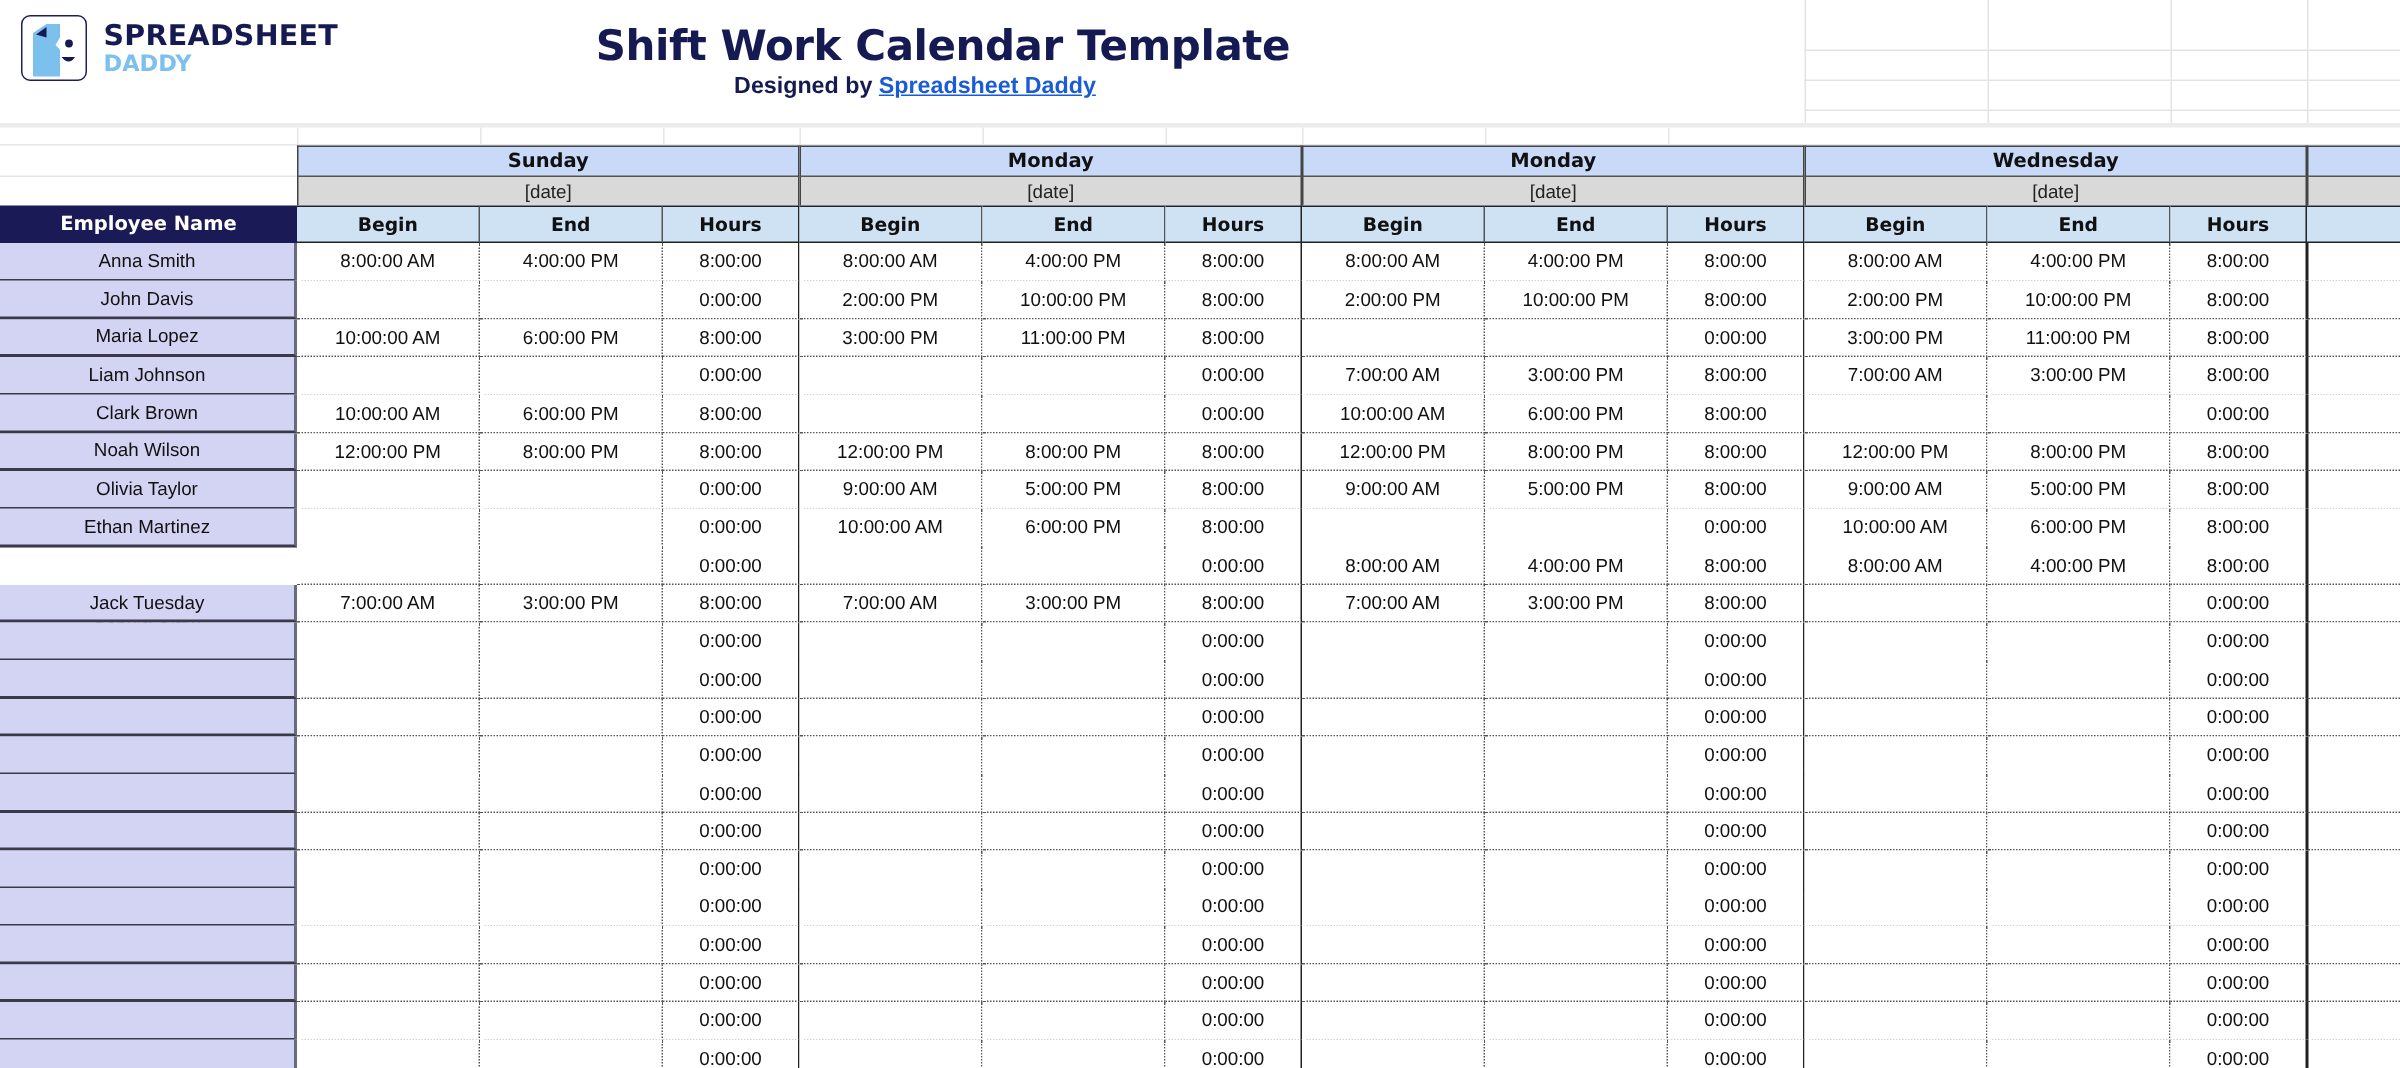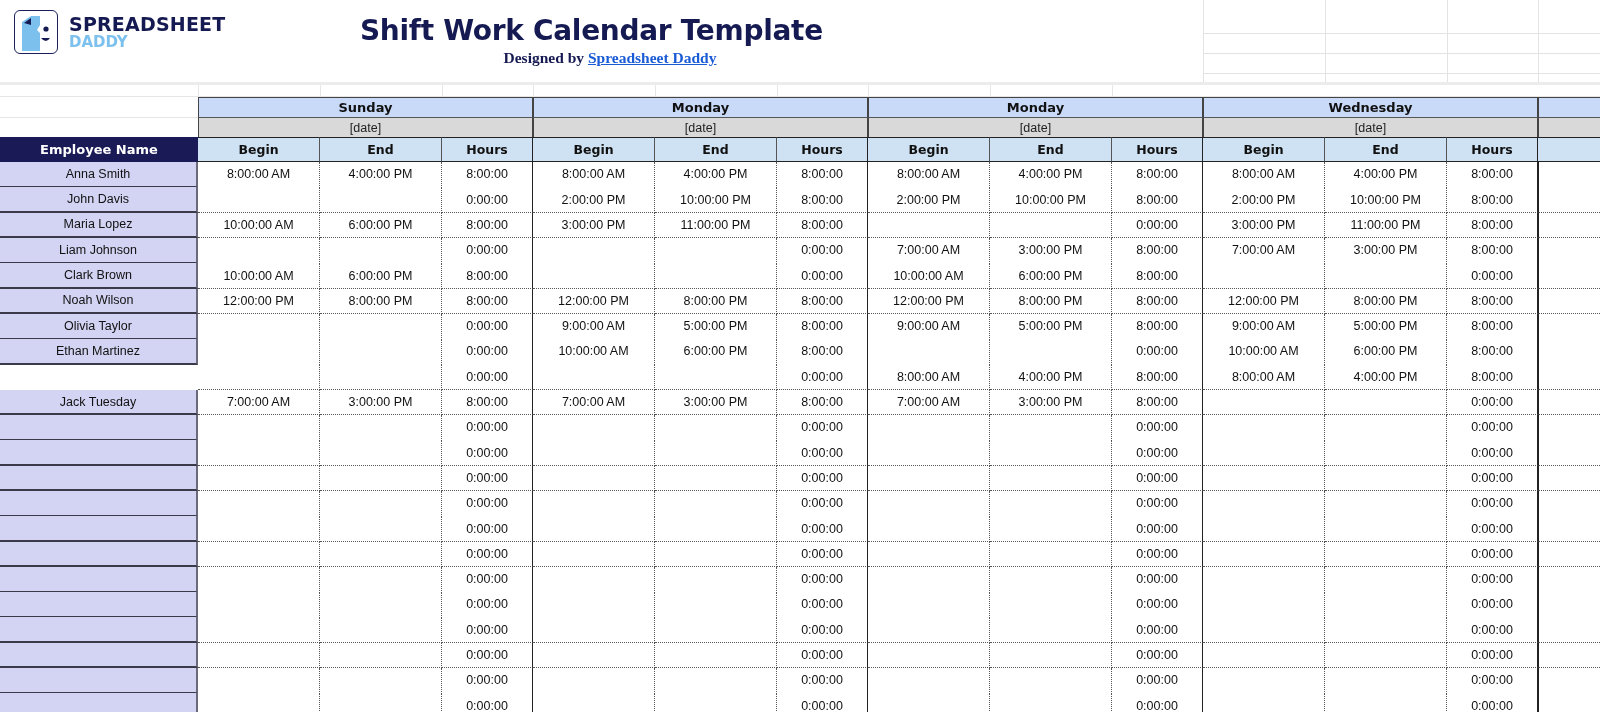--- a/index.html
+++ b/index.html
@@ -6,22 +6,22 @@
   body {
     width:1600px; height:712px; overflow:hidden; background:#ffffff;
     font-family:"Liberation Sans", sans-serif; position:relative;
   }
   .header-area { position:absolute; left:0; top:0; width:1600px; height:70px; background:#fff; }
   .logo { position:absolute; left:14px; top:10px; display:flex; align-items:center; }
   .logo-box { width:44px; height:44px; border:1.5px solid #1b1f5c; border-radius:6px; box-sizing:border-box; position:relative; overflow:hidden; background:#fff; }
   .logo-text { margin-left:11px; line-height:1; }
   .logo-l1 { font-family:"DejaVu Sans", sans-serif; font-weight:bold; font-size:19px; color:#151a52; letter-spacing:0.2px; }
   .logo-l2 { font-family:"DejaVu Sans", sans-serif; font-weight:bold; font-size:15px; color:#7cc0ee; margin-top:1px; }
-  .title { position:absolute; left:360px; width:500px; top:14px; text-align:left; font-family:"DejaVu Sans", sans-serif; font-weight:bold; font-size:28px; color:#151a52; letter-spacing:-0.3px; }
-  .subtitle { position:absolute; left:360px; width:500px; top:49px; text-align:center; font-family:Liberation Serif, serif; font-weight:bold; font-size:15.5px; color:#151a52; }
+  .title { position:absolute; left:360px; width:500px; top:14px; text-align:right; font-family:"DejaVu Sans", sans-serif; font-weight:bold; font-size:28px; color:#151a52; letter-spacing:-0.3px; }
+  .subtitle { position:absolute; left:360px; width:500px; top:49px; text-align:center; font-family:Liberation Sans, sans-serif; font-weight:bold; font-size:15.5px; color:#151a52; }
   .subtitle a { color:#1a5bd6; text-decoration:underline; }
   .topgrid { position:absolute; left:1203px; top:0; width:397px; height:84px; }
   .topgrid .v { position:absolute; top:0; bottom:0; width:1px; background:#e3e3e3; }
   .topgrid .h { position:absolute; left:0; right:0; height:1px; background:#e3e3e3; }
   .sep-band { position:absolute; left:0; top:82px; width:1600px; height:3px; background:#ececec; }
   .gridrow { position:absolute; left:0; width:1600px; height:1px; background:#e6e6e6; }
   .gridcol { position:absolute; width:1px; background:#e6e6e6; }
 
   .cell { position:absolute; box-sizing:border-box; display:flex; align-items:center; justify-content:center; font-size:12.5px; color:#111; white-space:nowrap; overflow:hidden; }
   .day-hdr { background:#c9daf8; font-family:"DejaVu Sans", sans-serif; font-weight:bold; font-size:13px; color:#111; border:1px solid #444; border-bottom:1px solid #555; }

